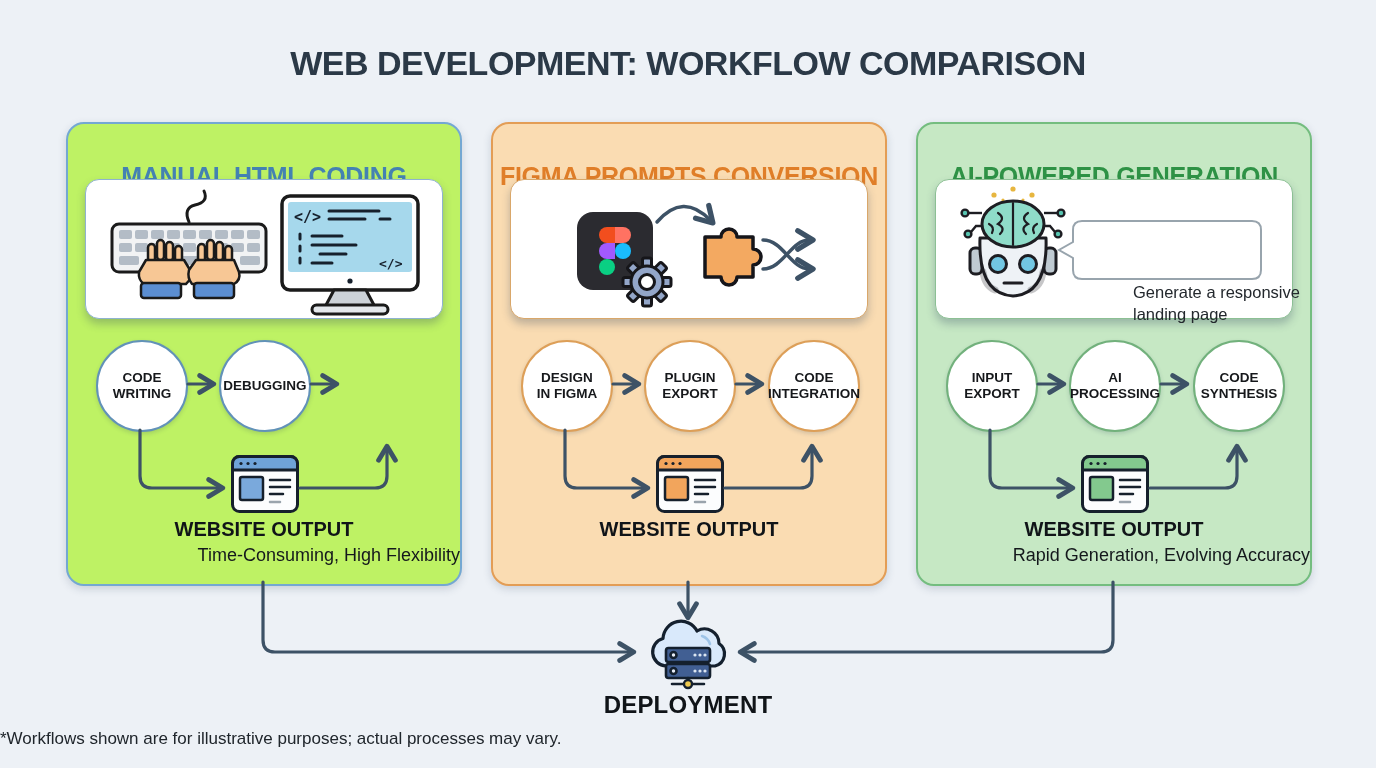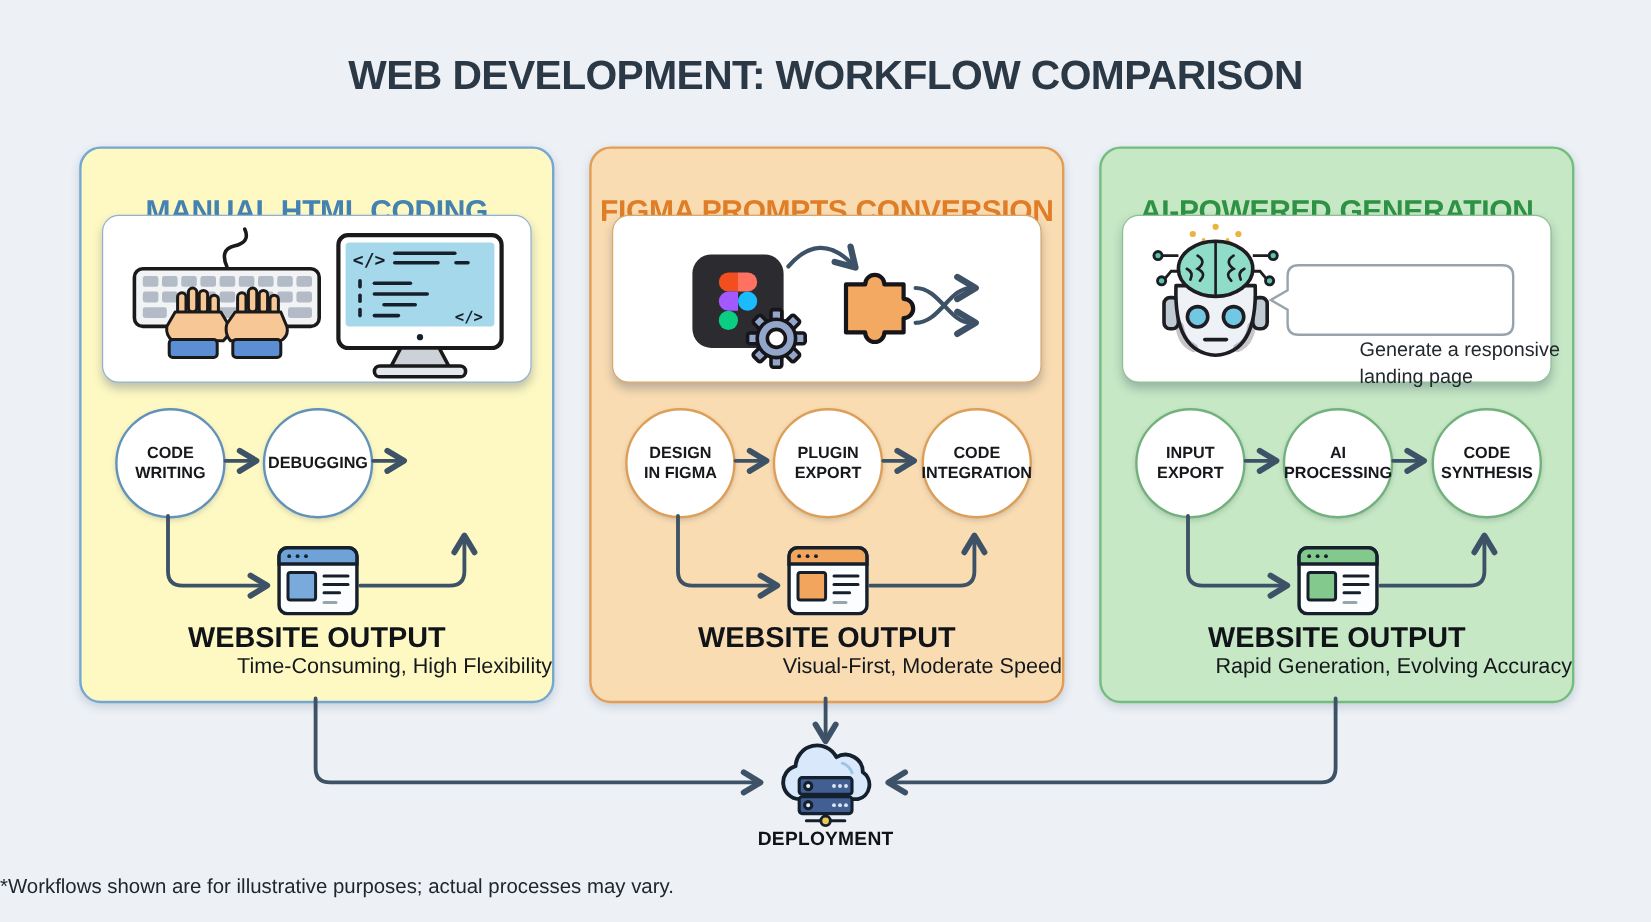--- a/index.html
+++ b/index.html
@@ -10,21 +10,21 @@
   }
   .title{
     position:absolute;top:44px;left:0;width:100%;text-align:center;
     font-size:34px;font-weight:bold;letter-spacing:-0.5px;color:#2b3947;
   }
   .panel{
     position:absolute;top:122px;width:392px;height:460px;
     border-radius:18px;border:2px solid;box-shadow:0 3px 8px rgba(40,60,90,.18);
     z-index:1;
   }
-  .p1{left:66px;background:#fef9c3;border-color:#74a8d2}
+  .p1{left:66px;background:#bef264;border-color:#74a8d2}
   .p2{left:491px;background:#fadcb2;border-color:#e39d55}
   .p3{left:916px;background:#c6e8c4;border-color:#74bd7f}
   .panel-title{
     position:absolute;top:17px;left:0;width:100%;text-align:center;
     font-size:25px;font-weight:bold;letter-spacing:-0.3px;
   }
   .p1 .panel-title{color:#4482b2}
   .p2 .panel-title{color:#e07e28}
   .p3 .panel-title{color:#2e9245}
   .card{
@@ -43,35 +43,35 @@
     white-space:pre-line;color:#16181b;border:2.5px solid;
     box-shadow:0 2px 4px rgba(40,60,90,.18);box-sizing:border-box;
   }
   .s1{left:28px}.s2{left:151px}.s3{left:275px}
   .p1 .step{border-color:#6292b8}
   .p2 .step{border-color:#dd9f58}
   .p3 .step{border-color:#72b17c}
   .browser{position:absolute;left:163px;top:331px}
   .output-title{
     position:absolute;top:394px;left:0;width:100%;text-align:center;
-    font-size:24px;font-weight:bold;color:#101418;
+    font-size:20px;font-weight:bold;color:#101418;
   }
   .output-desc{
     position:absolute;top:421px;left:0;width:100%;text-align:right;
     font-size:18px;color:#14181c;
   }
   .bubble-text{
     position:absolute;left:168px;top:102px;width:178px;
     font-size:16.5px;line-height:1.32;color:#23282d;margin-left:29px;
   }
   .overlay{position:absolute;left:0;top:0;z-index:5;pointer-events:none}
   .cloud{position:absolute;left:640px;top:612px;z-index:4}
   .deploy-label{
     position:absolute;top:691px;left:0;width:100%;text-align:center;
-    font-size:16px;font-weight:bold;color:#101418;letter-spacing:0.2px;
+    font-size:24px;font-weight:bold;color:#101418;letter-spacing:0.2px;
   }
   .footnote{
     position:absolute;top:729px;left:0;width:100%;text-align:left;
     font-size:17px;color:#20262c;
   }
 </style>
 </head>
 <body>
 
 <div class="page">
@@ -239,21 +239,20 @@
       <rect x="9" y="22" width="23" height="23" rx="2" fill="#f2a55c" stroke="#16202c" stroke-width="2.5"></rect>
       <g stroke="#16202c" stroke-width="2.5" stroke-linecap="round">
         <path d="M39,25 h20"></path>
           <path d="M39,32 h20"></path>
           <path d="M39,39 h13"></path>
       </g>
       <path d="M39,47 h10" stroke="#9aa4ad" stroke-width="2.5" stroke-linecap="round"></path>
     </svg>
 
     <div class="output-title">WEBSITE OUTPUT</div>
-    <div class="output-desc">Visual-First, Moderate Speed</div>
   </section>
 
   <section class="panel p3">
     <h2 class="panel-title">AI-POWERED GENERATION</h2>
     <div class="card">
       <svg width="356" height="138" viewBox="0 0 356 138">
 
         <g fill="#e7b63f">
           <circle cx="58" cy="15" r="2.6"></circle>
             <circle cx="77" cy="9" r="2.6"></circle>

